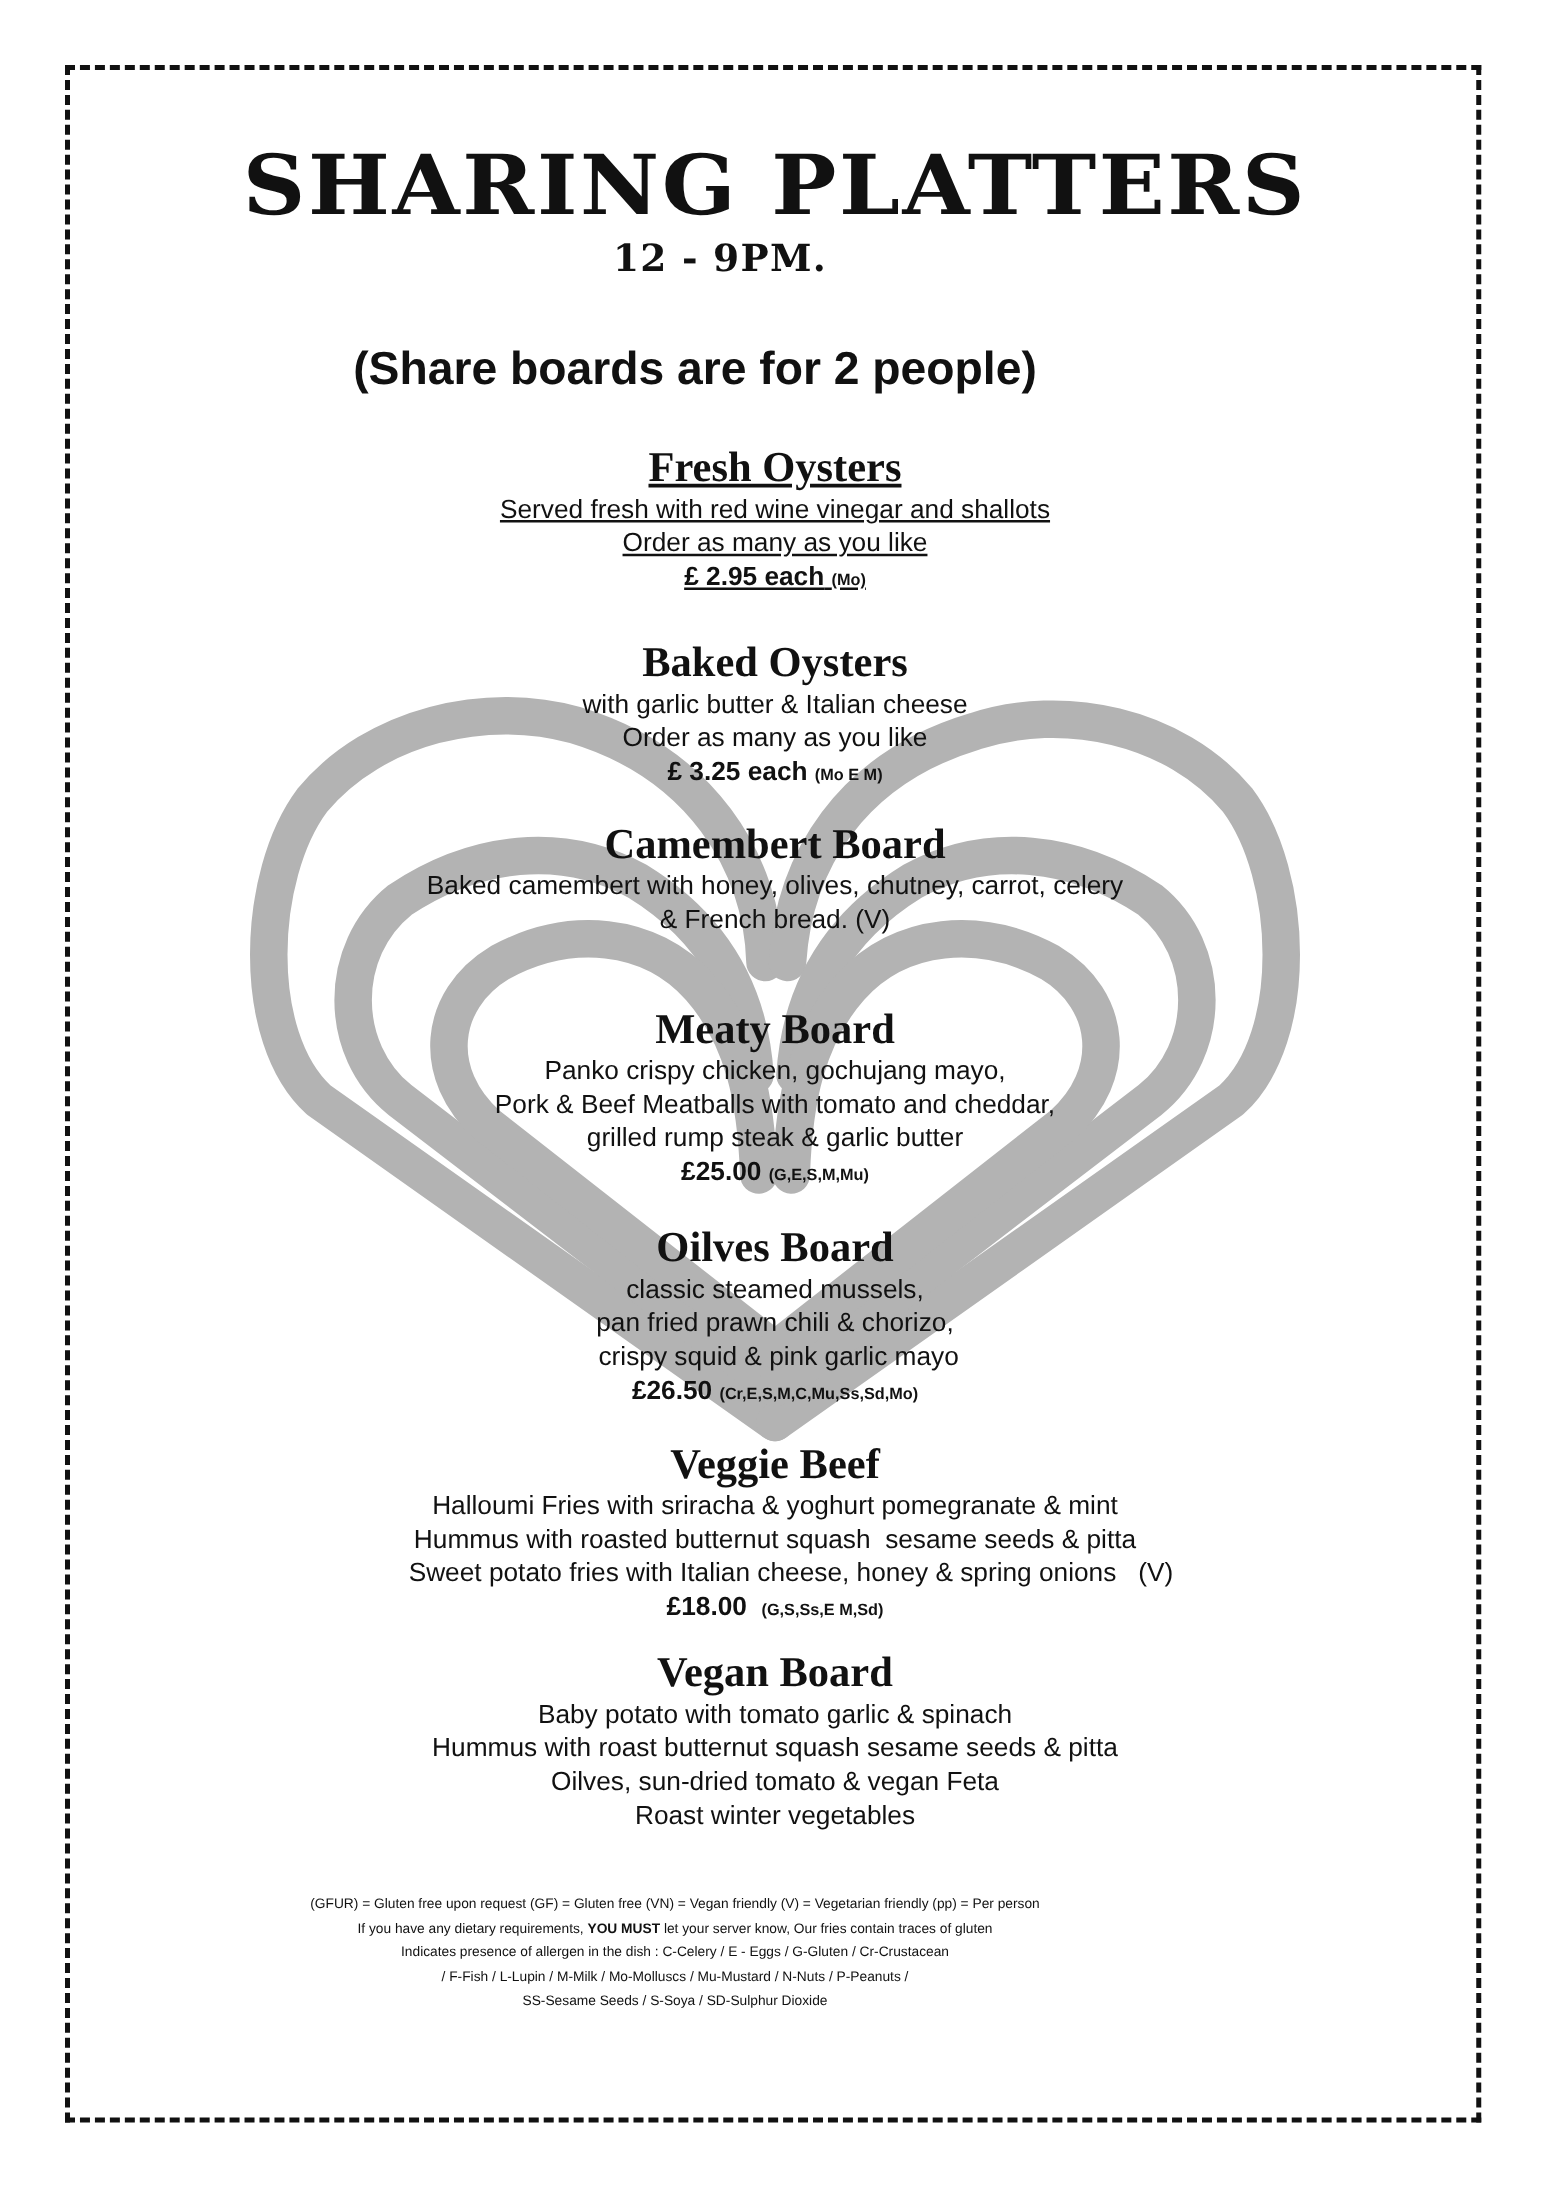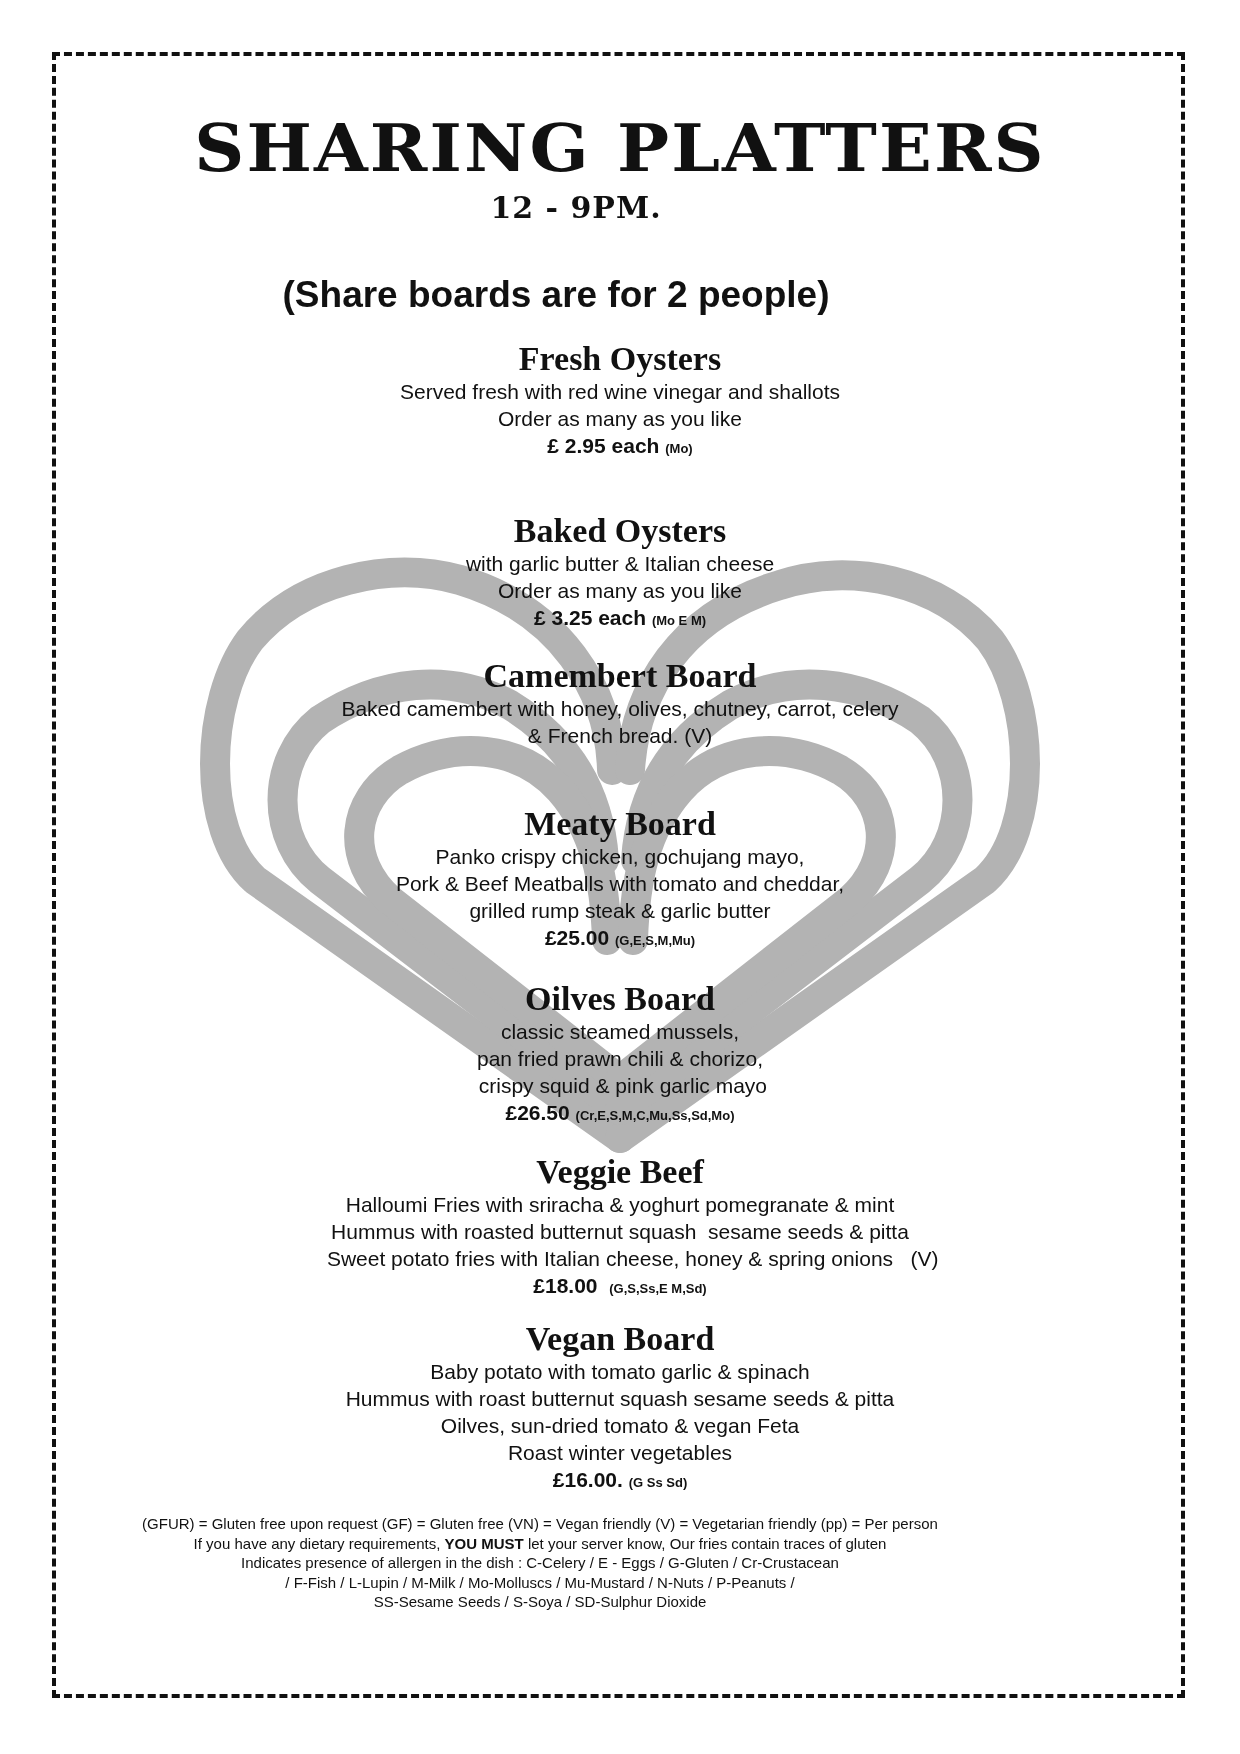--- a/index.html
+++ b/index.html
@@ -32,21 +32,21 @@
   }
   .item-line {
     font-family: "Liberation Sans", sans-serif; font-size: 21px; line-height: 27px; white-space: pre;
   }
   .item-price {
     font-family: "Liberation Sans", sans-serif; font-weight: bold; font-size: 21px; line-height: 28px;
   }
   .allergen { font-size: 13px; font-weight: bold; }
   .footer {
     position: absolute; left: 0; width: 1080px; top: 1514px;
-    font-family: "Liberation Sans", sans-serif; font-size: 15px; line-height: 19.5px;
+    font-family: "Liberation Sans", sans-serif; font-size: 11px; line-height: 19.5px;
   }
   .footer b { font-weight: bold; }
 </style>
 </head>
 <body>
 
 <div class="page">
 
   <div class="frame"></div>
 
@@ -65,21 +65,21 @@
 
       <path d="M620 1080 L850 900 C895 860 890 800 840 770 C785 740 720 745 680 790 C645 830 635 880 633 940"></path>
     </g>
   </svg>
 
   <div class="content">
     <div class="title">Sharing Platters</div>
     <div class="hours">12 - 9PM.</div>
     <div class="note">(Share boards are for 2 people)</div>
 
-    <div class="item" style="top:340px;">
+    <div class="item" style="top:356px;text-decoration:underline;">
       <div class="item-name">Fresh Oysters</div>
       <div class="item-line">Served fresh with red wine vinegar and shallots</div>
       <div class="item-line">Order as many as you like</div>
       <div class="item-price">
         <span>£ 2.95 each</span>
         <span class="allergen">(Mo)</span>
       </div>
     </div>
 
     <div class="item" style="top:512px;">
@@ -130,24 +130,20 @@
         <span class="allergen">(G,S,Ss,E M,Sd)</span>
       </div>
     </div>
 
     <div class="item" style="top:1320px;">
       <div class="item-name">Vegan Board</div>
       <div class="item-line">Baby potato with tomato garlic &amp; spinach</div>
       <div class="item-line">Hummus with roast butternut squash sesame seeds &amp; pitta</div>
       <div class="item-line">Oilves, sun-dried tomato &amp; vegan Feta</div>
       <div class="item-line">Roast winter vegetables</div>
-      <div class="item-price">
-        <span>£16.00.</span>
-        <span class="allergen">(G Ss Sd)</span>
-      </div>
     </div>
 
     <div class="footer">
       <div>(GFUR) = Gluten free upon request (GF) = Gluten free (VN) = Vegan friendly (V) = Vegetarian friendly (pp) = Per person</div>
       <div>
         <span>If you have any dietary requirements, </span><b>YOU MUST</b><span> let your server know, Our fries contain traces of gluten</span>
       </div>
       <div>Indicates presence of allergen in the dish : C-Celery / E - Eggs / G-Gluten / Cr-Crustacean</div>
       <div>/ F-Fish / L-Lupin / M-Milk / Mo-Molluscs / Mu-Mustard / N-Nuts / P-Peanuts /</div>
       <div>SS-Sesame Seeds / S-Soya / SD-Sulphur Dioxide</div>

